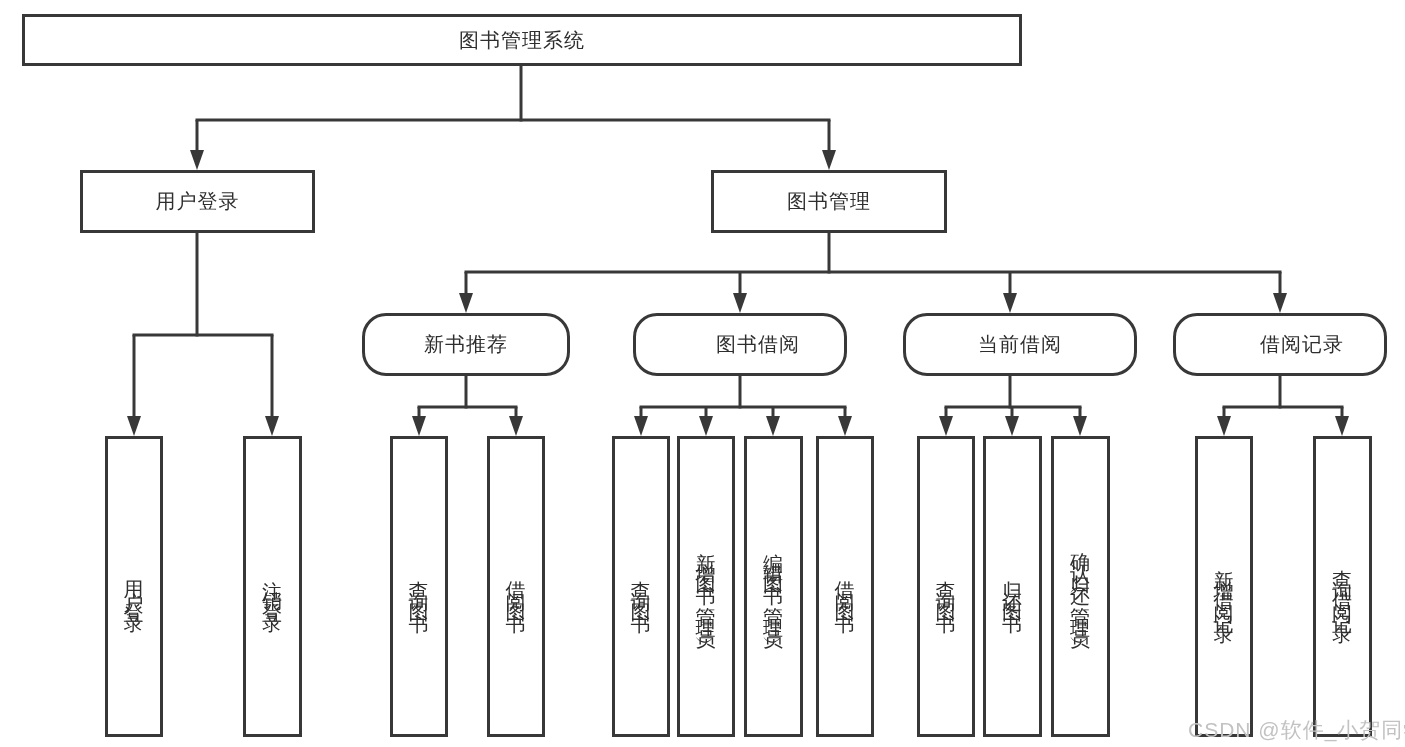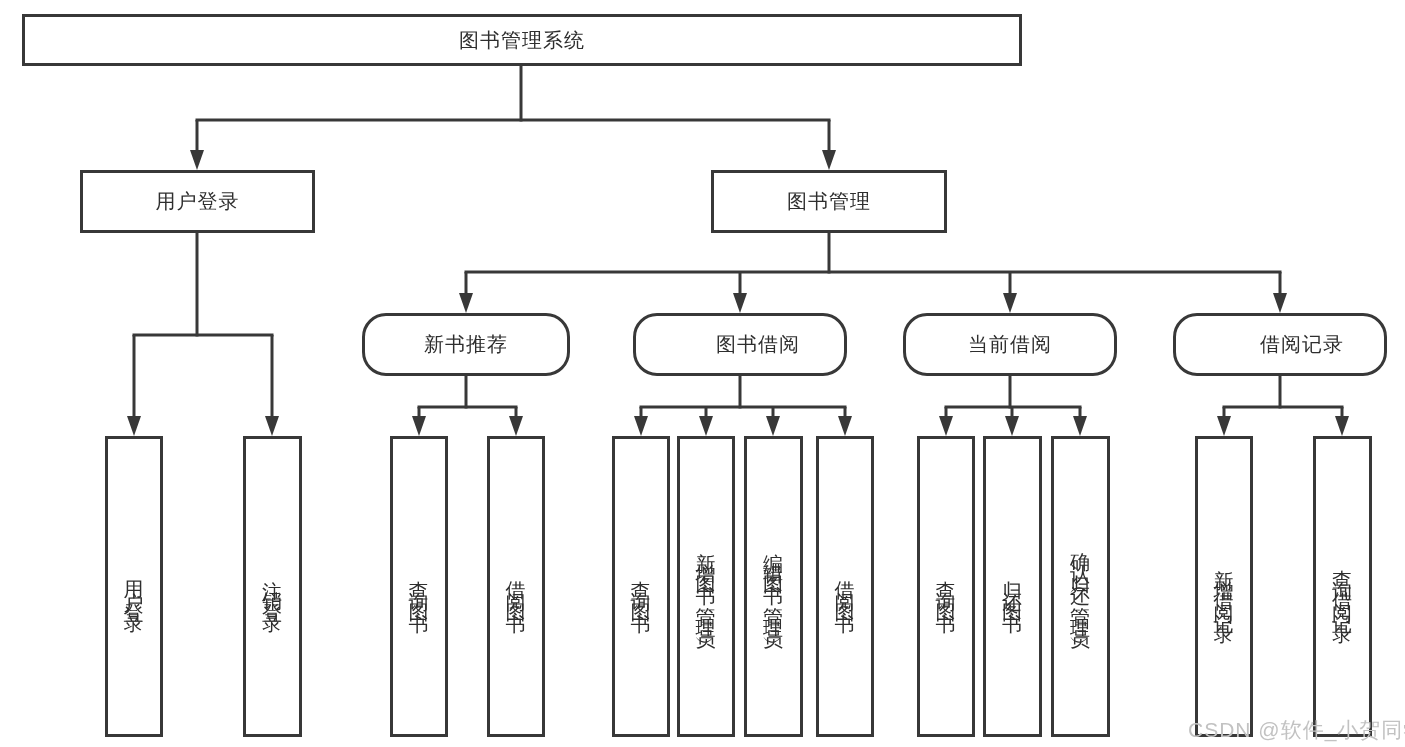--- a/index.html
+++ b/index.html
@@ -36,21 +36,21 @@
     line-height:1;
     letter-spacing:11px;
     white-space:nowrap;
   }
   .root-box{left:22px;top:14px;width:1000px;height:52px;}
   .lvl2-user{left:80px;top:170px;width:235px;height:63px;}
   .lvl2-mgmt{left:711px;top:170px;width:236px;height:63px;}
   .lvl3{top:313px;height:63px;border-radius:24px;}
   .lvl3-newbook{left:362px;width:208px;}
   .lvl3-borrow{left:633px;width:214px;padding-left:36px;}
-  .lvl3-current{left:903px;width:214px;}
+  .lvl3-current{left:903px;width:234px;}
   .lvl3-records{left:1173px;width:214px;padding-left:44px;}
   .leaf{top:436px;height:301px;width:58px;}
   .leaf-1{left:105px;}
   .leaf-2{left:243px;width:59px;}
   .leaf-3{left:390px;}
   .leaf-4{left:487px;}
   .leaf-5{left:612px;}
   .leaf-6{left:677px;}
   .leaf-7{left:744px;width:59px;}
   .leaf-8{left:816px;}

